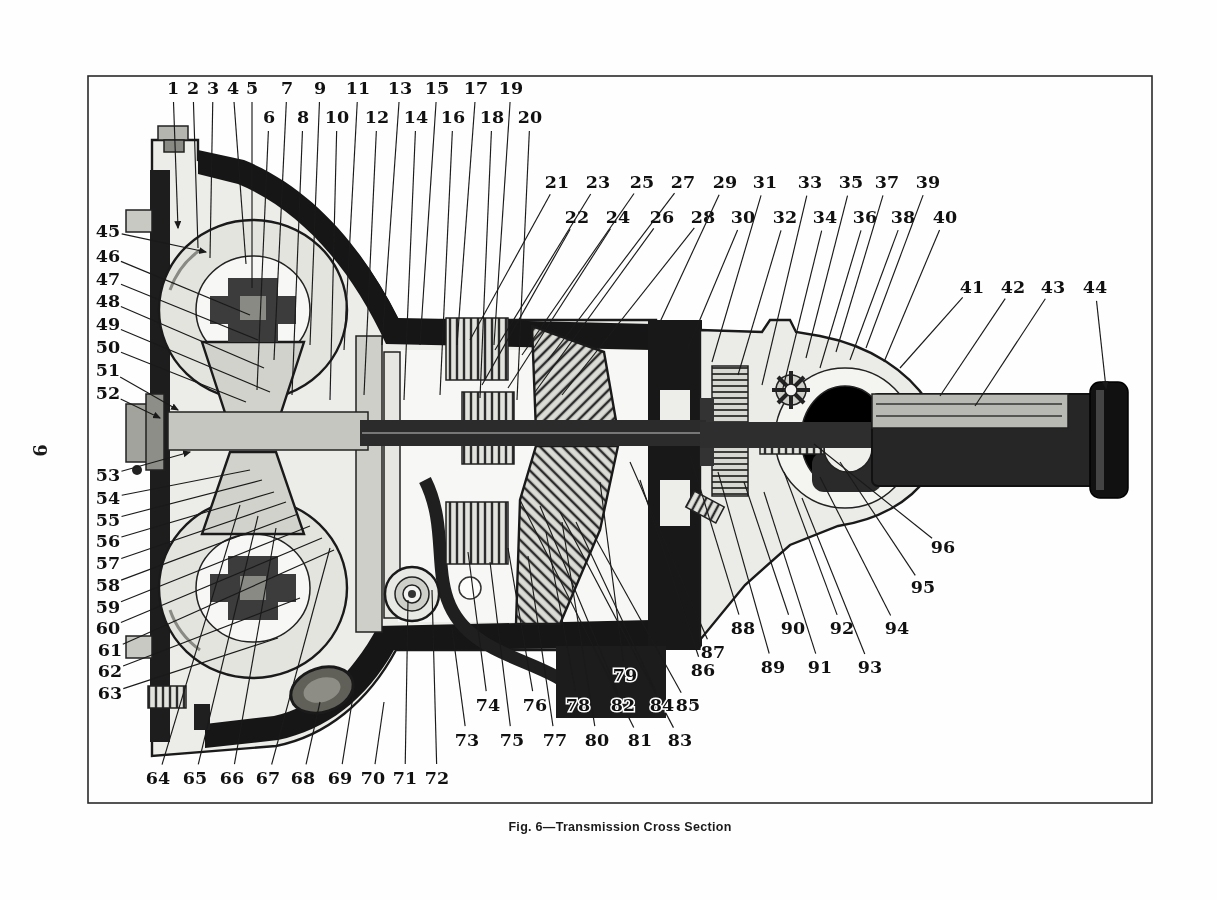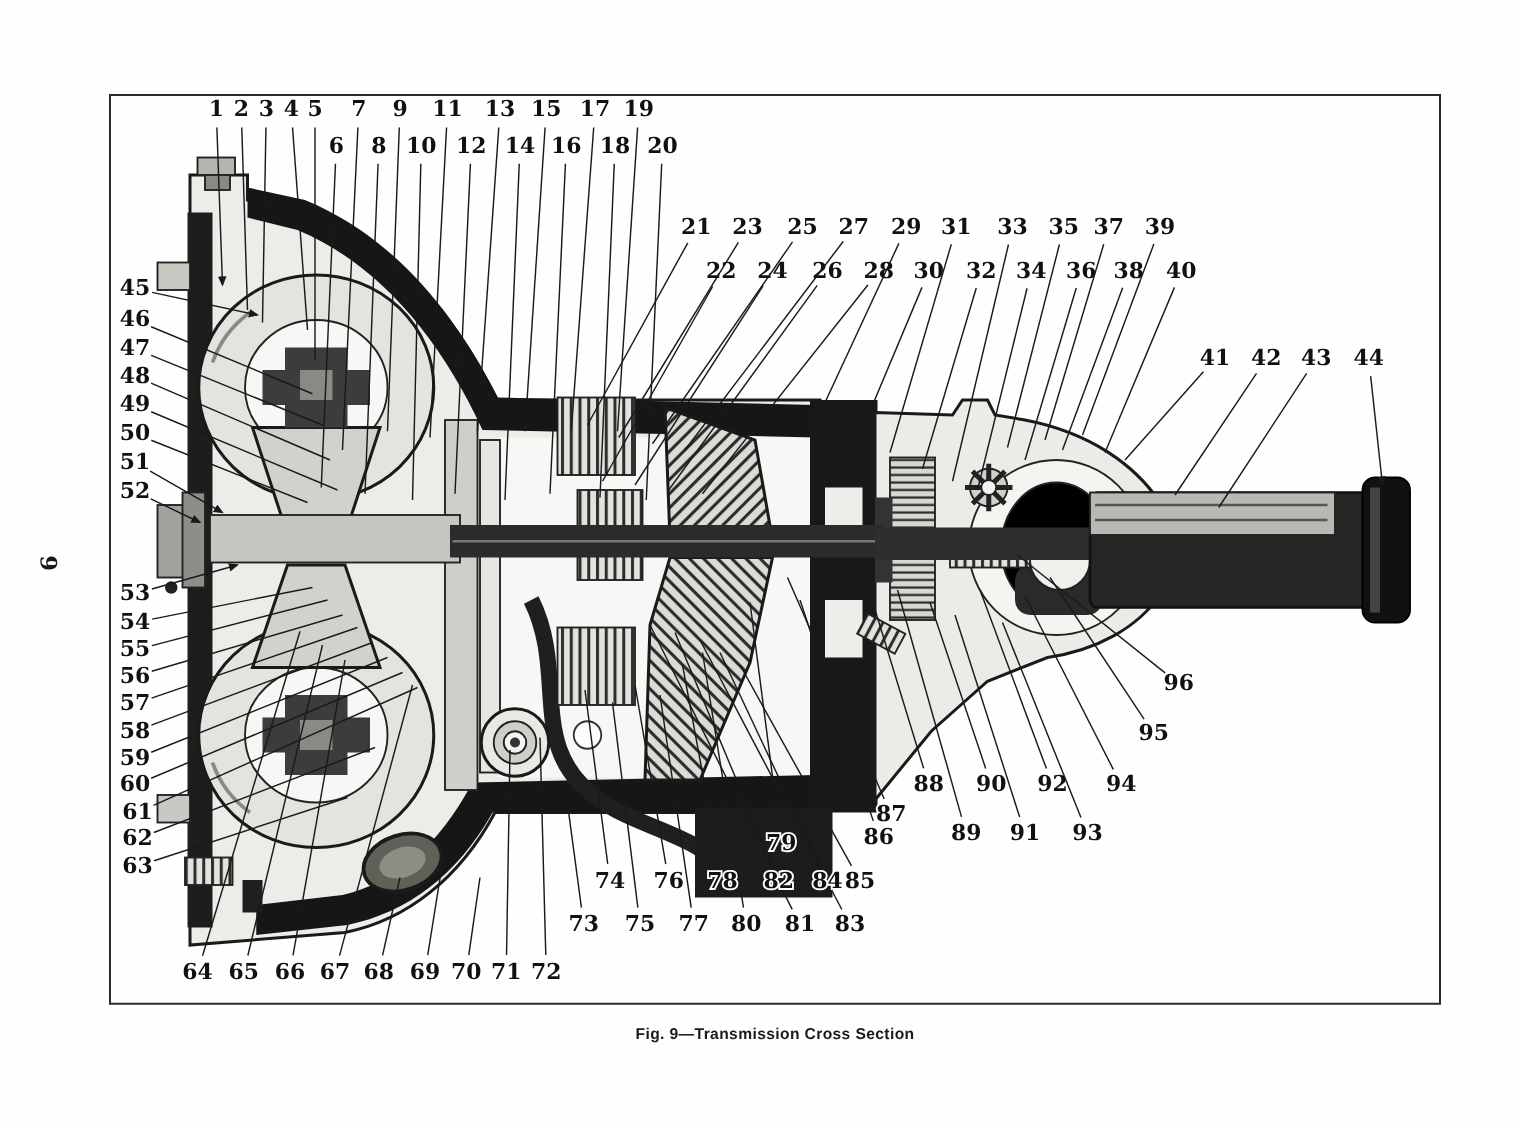--- a/index.html
+++ b/index.html
@@ -358,15 +358,15 @@
         <text x="870" y="667" class="callout">93</text>
         <line x1="890.6400903232503" y1="615.5279693352051" x2="820" y2="477" class="leader"></line>
         <text x="897" y="628" class="callout">94</text>
         <line x1="915.255742283289" y1="575.3369612700136" x2="840" y2="462" class="leader"></line>
         <text x="923" y="587" class="callout">95</text>
         <line x1="932.0595674573542" y1="538.2646158768022" x2="814" y2="444" class="leader"></line>
         <text x="943" y="547" class="callout">96</text>
       </g>
   </svg>
 
-  <div class="caption">Fig. 9—Transmission Cross Section</div>
+  <div class="caption">Fig. 6—Transmission Cross Section</div>
 
 </div>
 
 </body></html>

